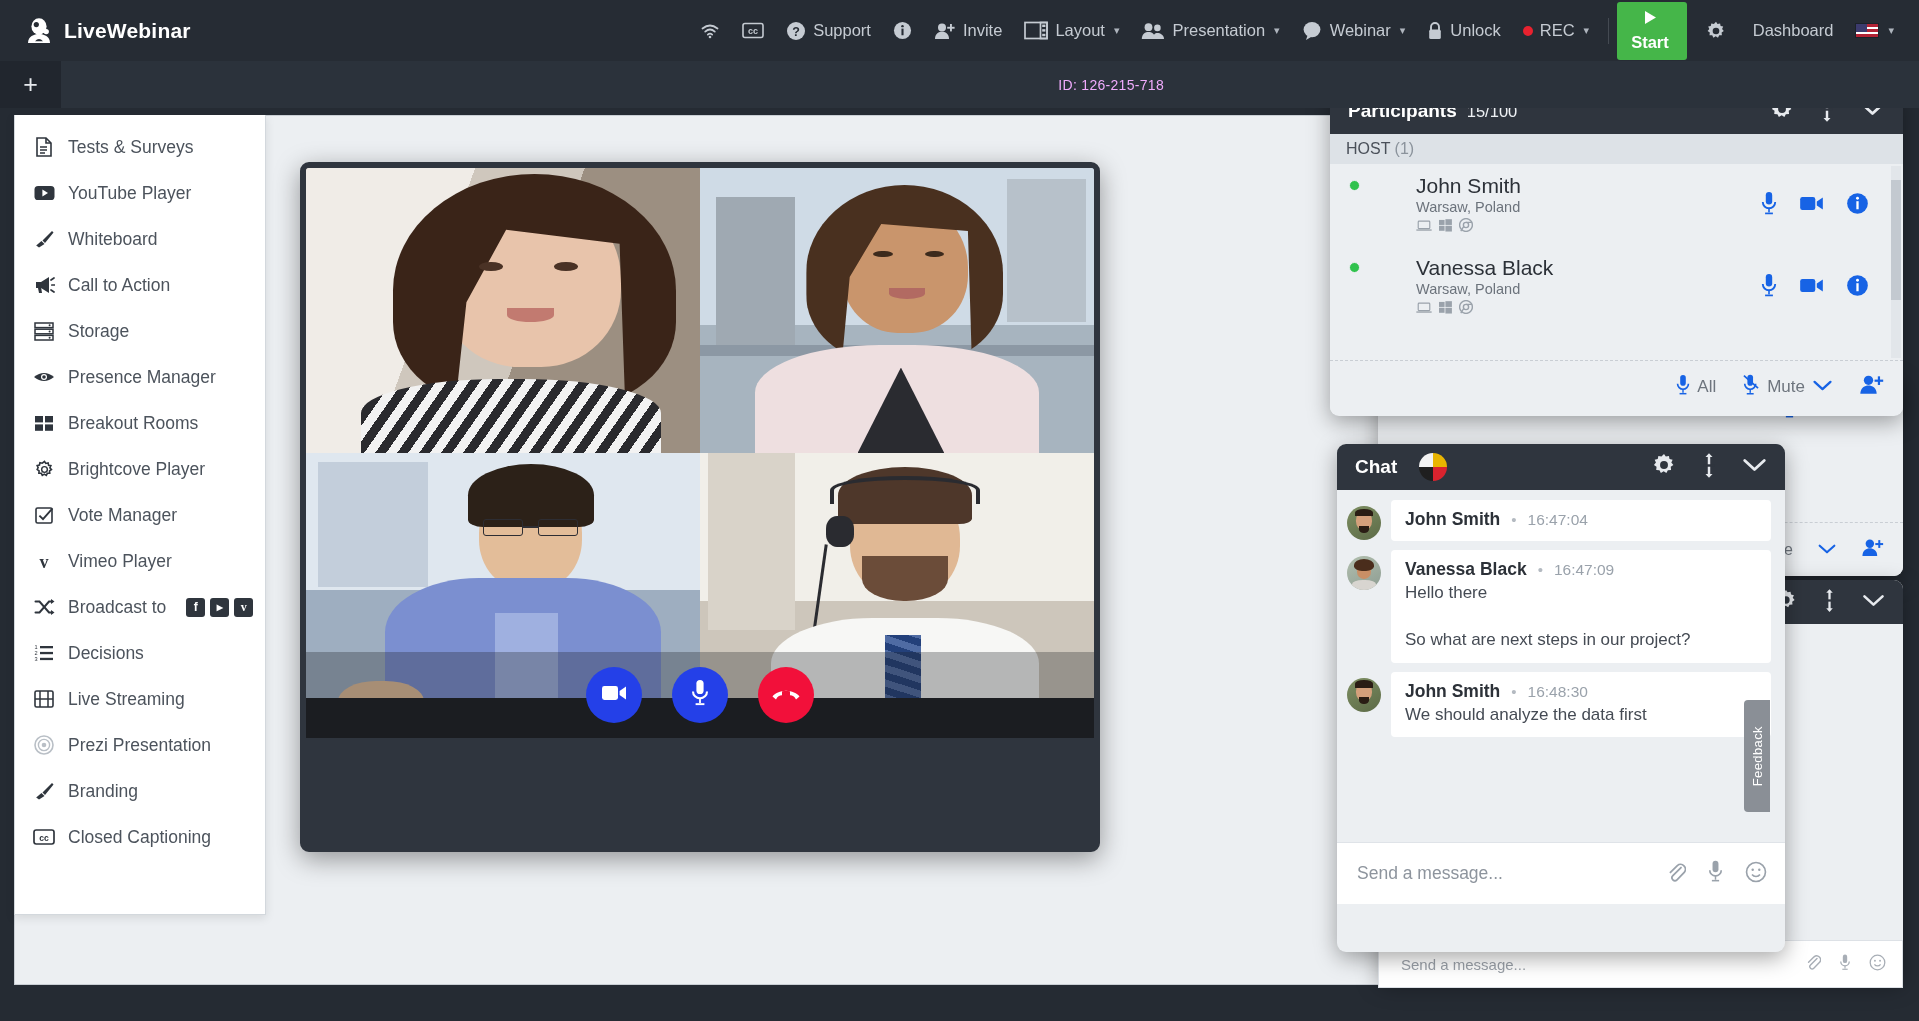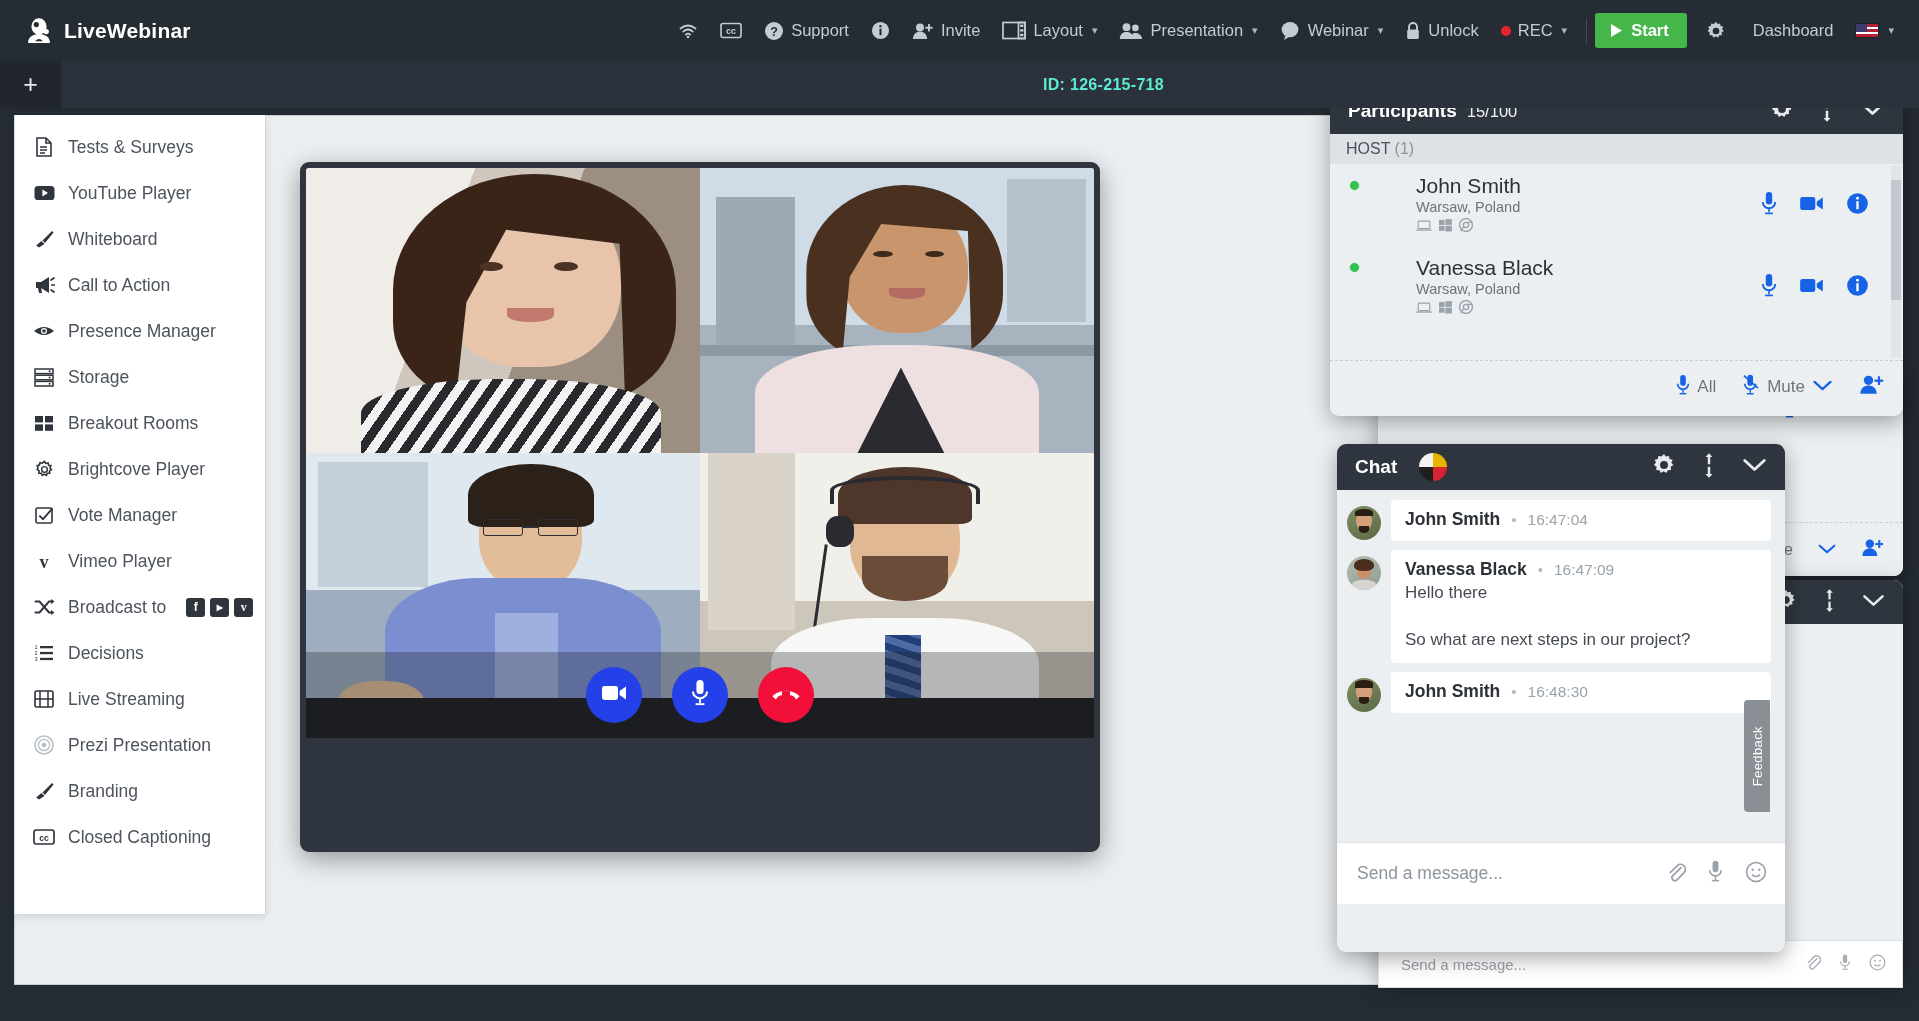--- a/index.html
+++ b/index.html
@@ -27,41 +27,42 @@
     white-space:nowrap;
   }
   .tb-icon { display:inline-flex; align-items:center; justify-content:center; }
   .caret { font-size:11px; color:#aeb5bd; margin-left:2px; }
   .rec-dot { width:10px; height:10px; border-radius:50%; background:#e8222f; display:inline-block; }
   .divider-v { width:1px; height:26px; background:#444a52; margin:0 8px; }
   .start-btn {
     background:#45b649; color:#fff; font-size:16.5px; font-weight:600;
     padding:8px 18px 8px 14px; border-radius:3px; display:flex; align-items:center; gap:8px;
     cursor:pointer;
+    flex-direction:column;
   }
   .flag {
     width:24px; height:15px; display:inline-block; position:relative;
     background:linear-gradient(#b22234 0 20%, #fff 20% 40%, #b22234 40% 60%, #fff 60% 80%, #b22234 80% 100%);
     border:1px solid #1c222a;
   }
   .flag::before { content:""; position:absolute; left:0; top:0; width:11px; height:8px; background:#3c3b6e; }
 
   
   .subbar {
     position:absolute; top:61px; left:0; width:1919px; height:47px;
     background:#2b323b; z-index:30;
   }
   .plus-tab {
     position:absolute; left:0; top:0; width:61px; height:47px;
     background:#21262e; color:#e6e9ed; font-size:25px;
     display:flex; align-items:center; justify-content:center; cursor:pointer;
   }
   .room-id {
     position:absolute; right:755px; top:0; height:47px; display:flex; align-items:center;
-    color:#5eead4; font-size:16px; font-weight:700; letter-spacing:.3px;
+    color:#f0abfc; font-size:14px; font-weight:400; letter-spacing:.3px;
   }
 
   
   .stage {
     position:absolute; left:14px; top:115px; width:1397px; height:870px;
     background:#eceff2; border:1px solid #c9ced4;
   }
 
   
   .sidemenu {
@@ -400,45 +401,45 @@
             <path d="M3 6 L3 12 L8 12 L16 17 L16 1 L8 6 Z" fill="#2f353d"></path>
         <path d="M18 4 L21 2 M18.8 9 L21.8 9 M18 14 L21 16" stroke="#2f353d" stroke-width="1.7" stroke-linecap="round"></path>
         <path d="M5 12 L6 17 L9 17 L8.2 12 Z" fill="#2f353d"></path>
           </svg>
       </span>
       <span class="mi-label">Call to Action</span>
     </div>
 
     <div class="menu-item">
       <span class="mi-icon">
-        <svg width="22" height="14" viewBox="0 0 22 14">
-            <path d="M1 7 Q11 -1 21 7 Q11 15 1 7 Z" fill="#2f353d"></path>
-            <circle cx="11" cy="7" r="3" fill="#fff"></circle>
-            <circle cx="11" cy="7" r="1.8" fill="#2f353d"></circle>
-          </svg>
-      </span>
-      <span class="mi-label">Presence Manager</span>
-    </div>
-
-    <div class="menu-item">
-      <span class="mi-icon">
         <svg width="20" height="19" viewBox="0 0 20 19">
             <g fill="none" stroke="#2f353d" stroke-width="1.5">
         <rect x="1" y="1" width="18" height="4.6"></rect>
               <rect x="1" y="7.2" width="18" height="4.6"></rect>
               <rect x="1" y="13.4" width="18" height="4.6"></rect>
             </g>
         <g fill="#2f353d">
               <circle cx="15.6" cy="3.3" r="1"></circle>
               <circle cx="15.6" cy="9.5" r="1"></circle>
               <circle cx="15.6" cy="15.7" r="1"></circle>
             </g>
           </svg>
       </span>
       <span class="mi-label">Storage</span>
+    </div>
+
+    <div class="menu-item">
+      <span class="mi-icon">
+        <svg width="22" height="14" viewBox="0 0 22 14">
+            <path d="M1 7 Q11 -1 21 7 Q11 15 1 7 Z" fill="#2f353d"></path>
+            <circle cx="11" cy="7" r="3" fill="#fff"></circle>
+            <circle cx="11" cy="7" r="1.8" fill="#2f353d"></circle>
+          </svg>
+      </span>
+      <span class="mi-label">Presence Manager</span>
     </div>
 
     <div class="menu-item">
       <span class="mi-icon">
         <svg width="19" height="17" viewBox="0 0 19 17">
             <rect x="0" y="1" width="8" height="6.4" fill="#2f353d"></rect>
             <rect x="10" y="1" width="8" height="6.4" fill="#2f353d"></rect>
         <rect x="0" y="9.4" width="8" height="6.4" fill="#2f353d"></rect>
             <rect x="10" y="9.4" width="8" height="6.4" fill="#2f353d"></rect>
           </svg>
@@ -1006,20 +1007,21 @@
           <span style="position:absolute;left:26%;top:14%;width:48%;height:56%;border-radius:50% 50% 46% 46%;background:#d4a07b;"></span>
           <span style="position:absolute;left:24%;top:8%;width:52%;height:22%;border-radius:50% 50% 0 0;background:#2a1d14;"></span>
           <span style="position:absolute;left:36%;top:58%;width:28%;height:20%;border-radius:0 0 50% 50%;background:#2a1d14;"></span>
         </span>
         <span class="bubble">
           <span class="bubble-head">
             <span class="b-name">John Smith</span>
             <span class="b-sep">•</span>
             <span class="b-time">16:48:30</span>
           </span>
+          <span class="b-text" style="display:block;">We should analyze the data first</span>
         </span>
       </div>
     </div>
 
     <div class="chat-input">
       <span class="chat-ph">Send a message...</span>
       <span class="chat-icons">
         <span>
           <svg width="20" height="20" viewBox="0 0 18 18">
               <path d="M13.5 5 L6.2 12.3 a2.6 2.6 0 0 0 3.7 3.7 L16.4 9.4 a4.4 4.4 0 0 0 -6.2 -6.2 L4 9.4" fill="none" stroke="#9aa2ab" stroke-width="1.6" stroke-linecap="round"></path>

